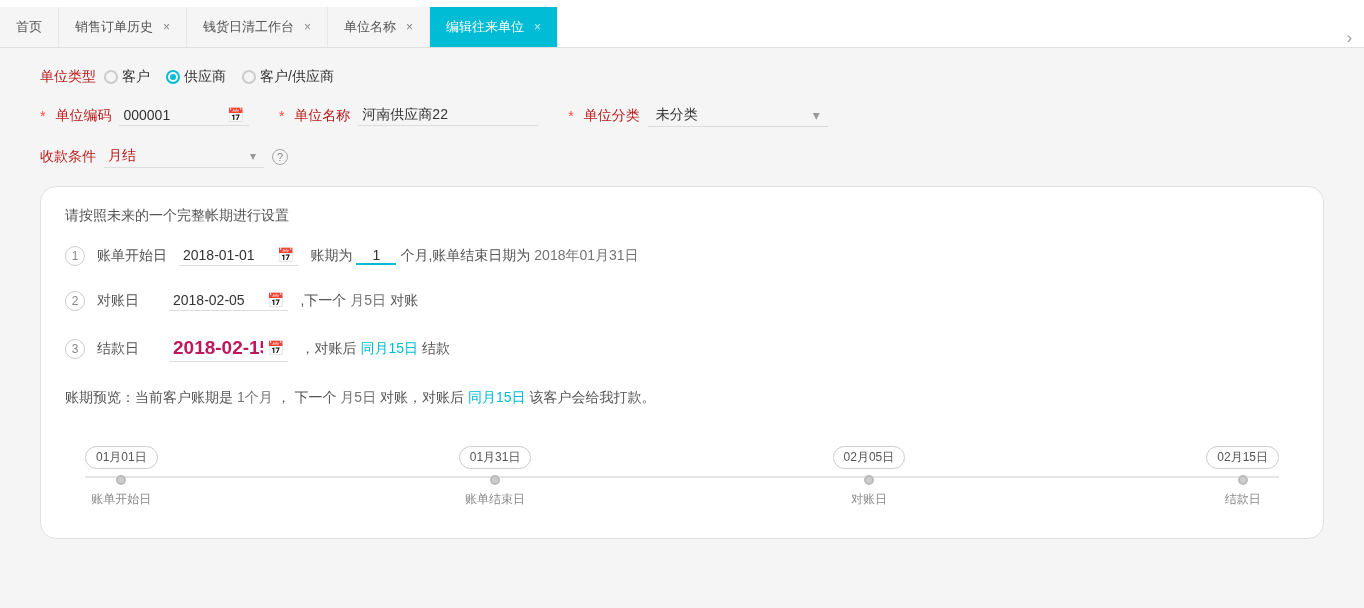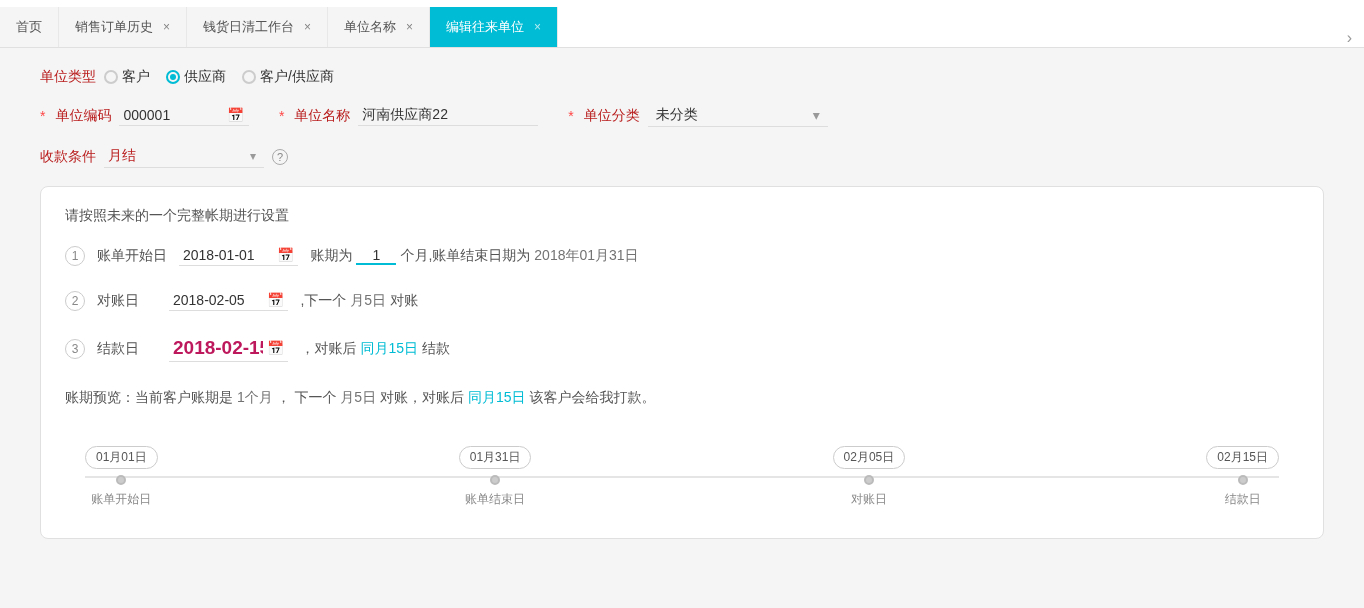--- a/index.html
+++ b/index.html
@@ -178,21 +178,21 @@
       justify-content: center;
       font-size: 11px;
       color: #888;
       cursor: pointer;
     }
 
     
     .card-panel {
       background: #fff;
       border: 1px solid #e0e0e0;
-      border-radius: 8px;
+      border-radius: 16px;
       padding: 20px 24px;
       margin-top: 8px;
     }
     .card-hint {
       color: #555;
       margin-bottom: 20px;
       font-size: 14px;
     }
 
     

